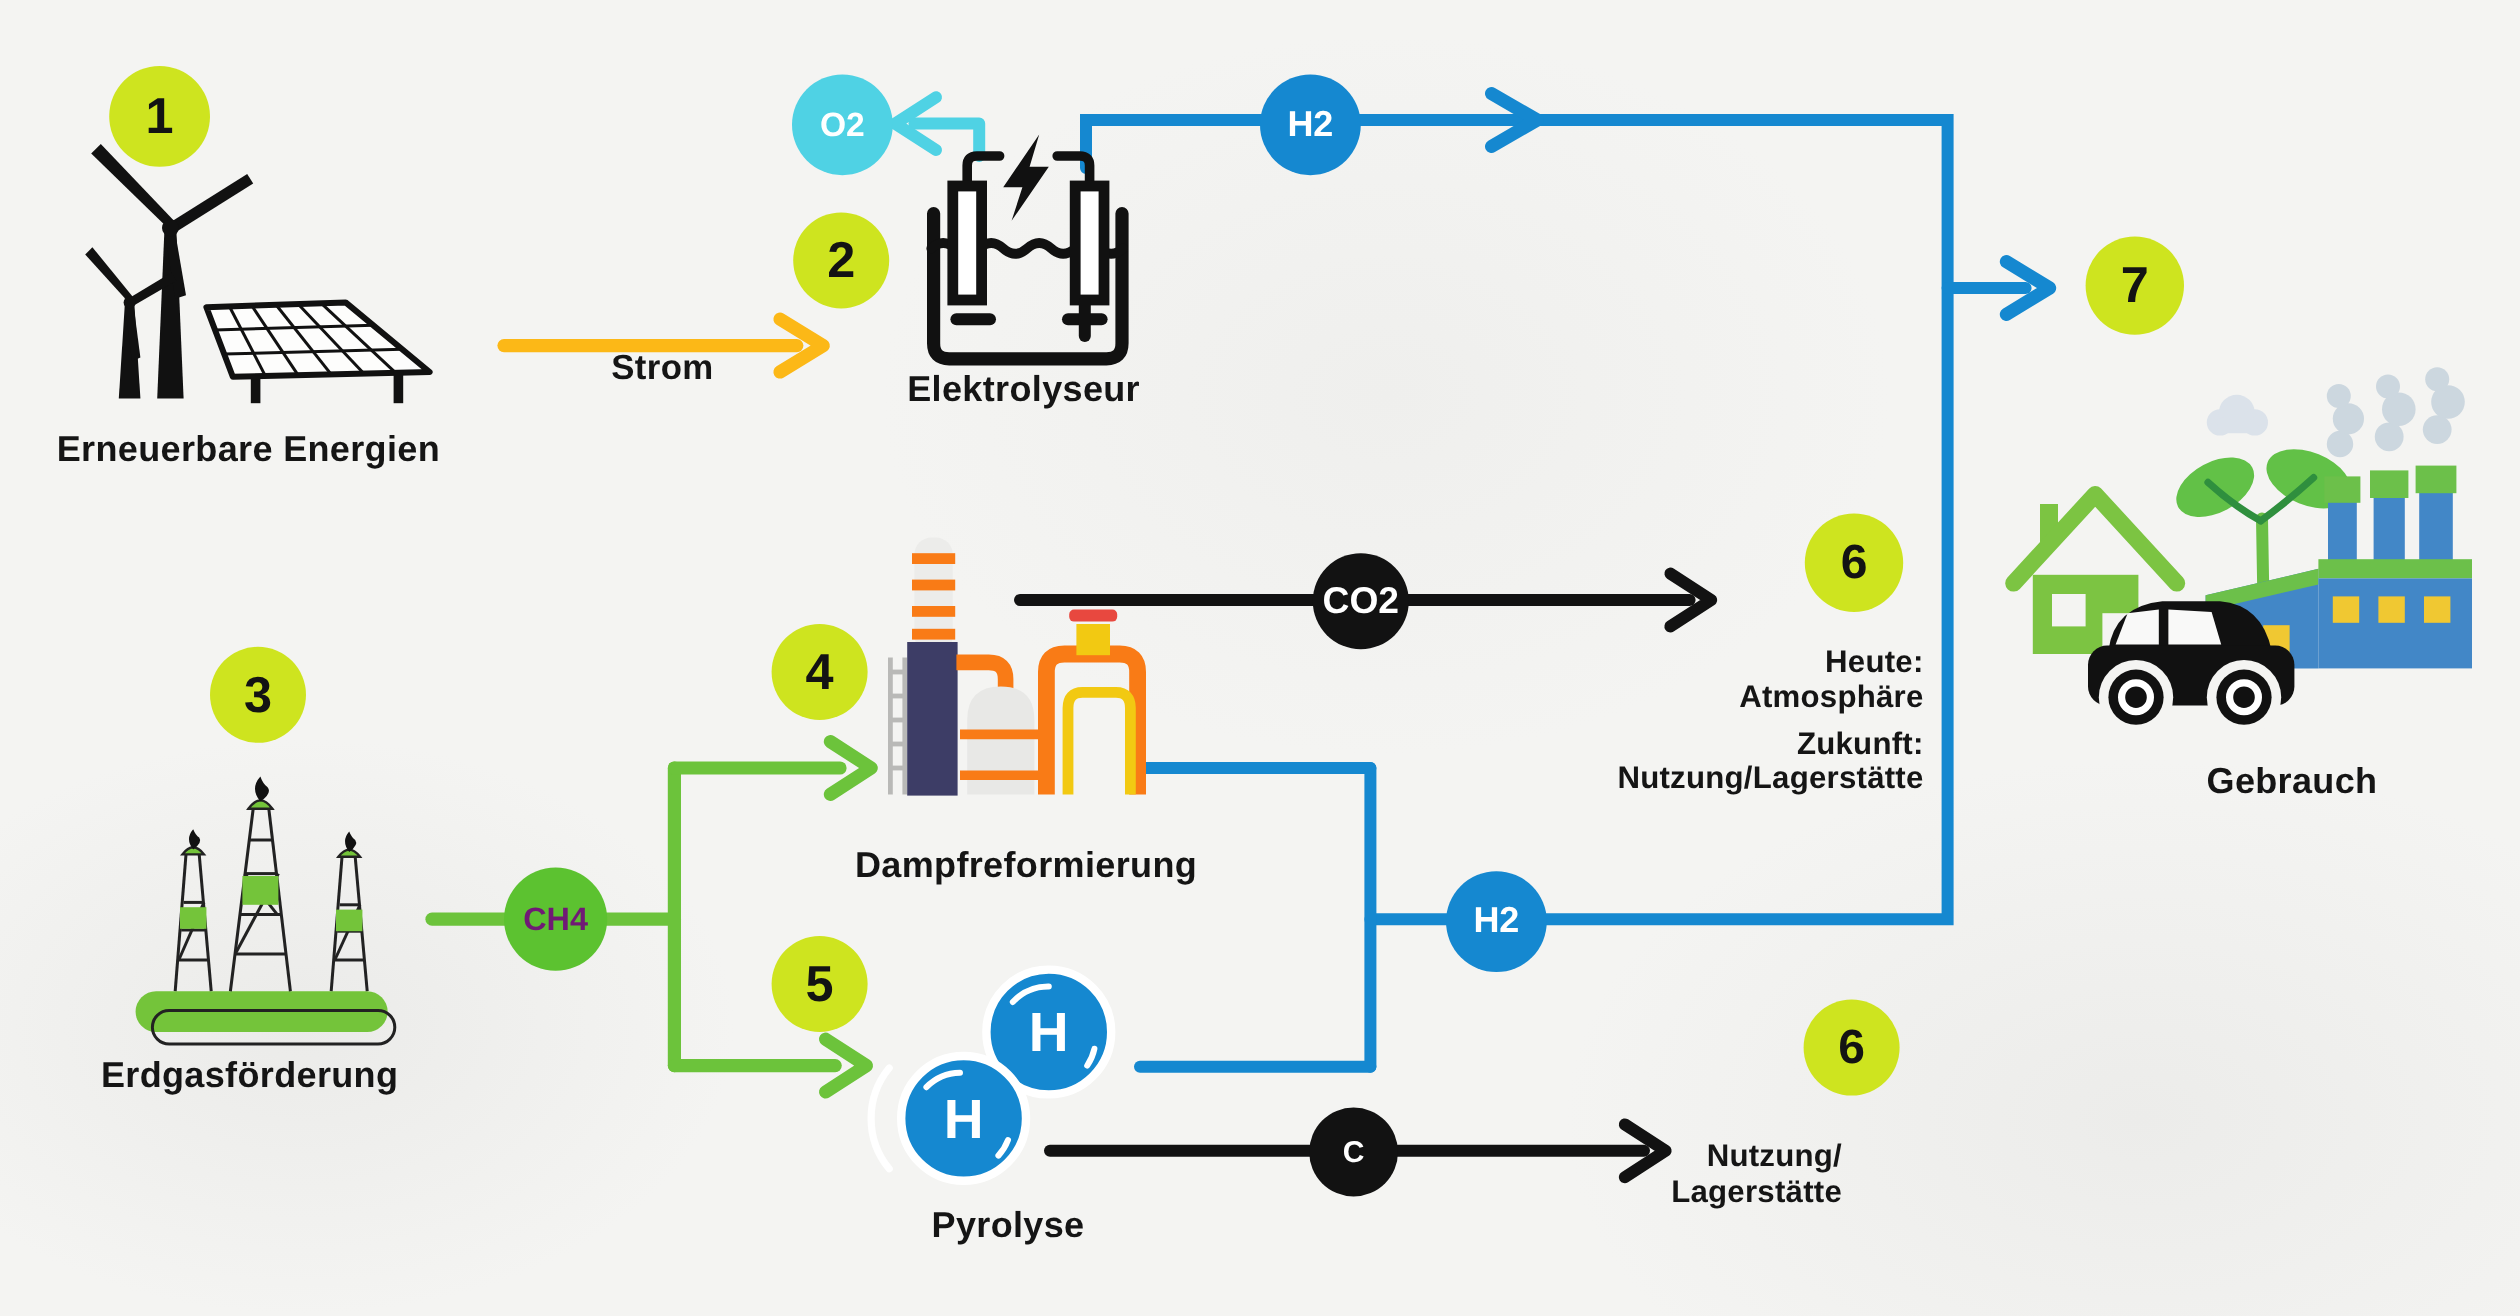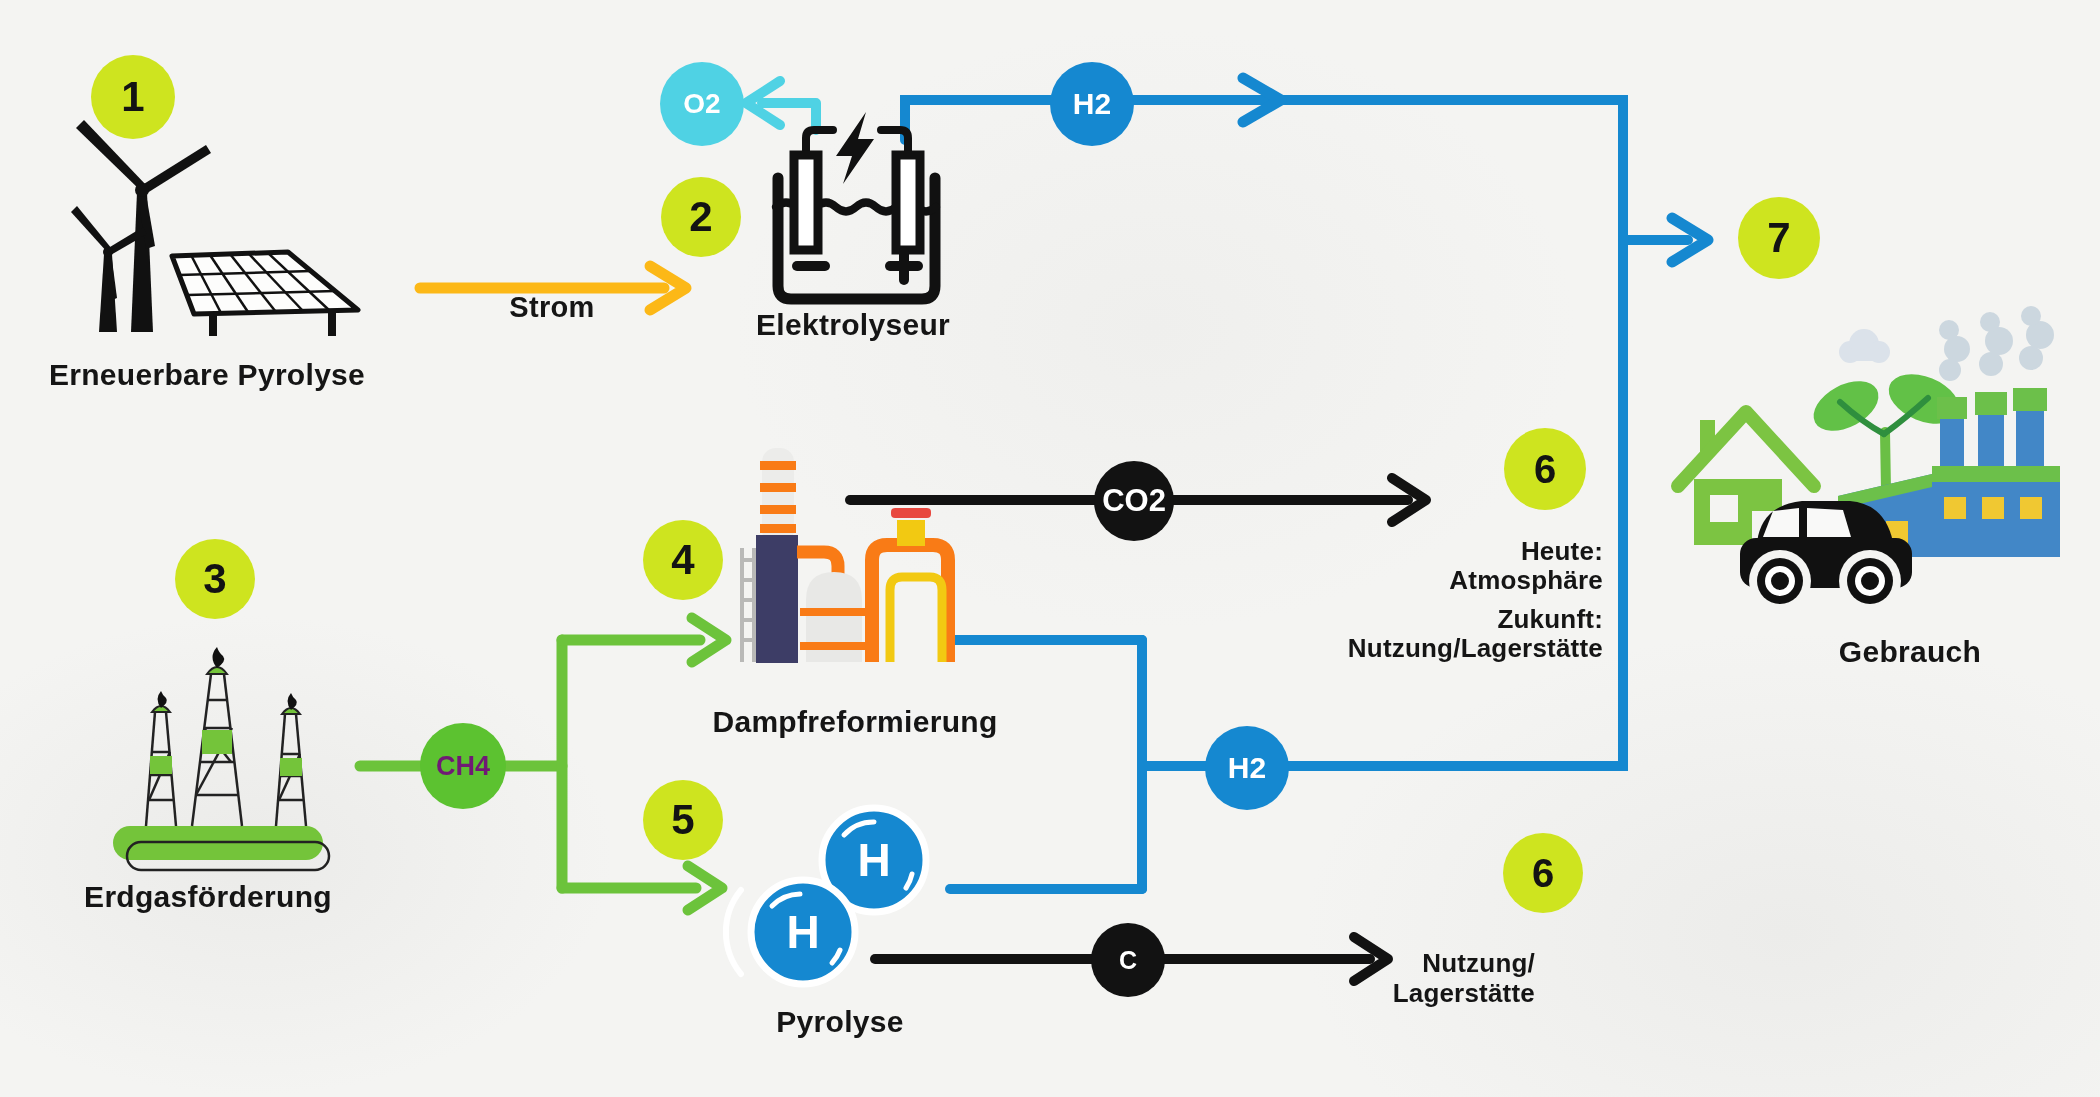--- a/index.html
+++ b/index.html
@@ -281,21 +281,21 @@
 
   <div class="badge" style="left:91px;top:55px;width:84px;height:84px;">1</div>
   <div class="badge" style="left:661px;top:177px;width:80px;height:80px;">2</div>
   <div class="badge" style="left:175px;top:539px;width:80px;height:80px;">3</div>
   <div class="badge" style="left:643px;top:520px;width:80px;height:80px;">4</div>
   <div class="badge" style="left:643px;top:780px;width:80px;height:80px;">5</div>
   <div class="badge" style="left:1504px;top:428px;width:82px;height:82px;font-size:40px;">6</div>
   <div class="badge" style="left:1503px;top:833px;width:80px;height:80px;font-size:40px;">6</div>
   <div class="badge" style="left:1738px;top:197px;width:82px;height:82px;">7</div>
 
-  <div class="label" style="left:207px;top:375px;">Erneuerbare Pyrolyse</div>
+  <div class="label" style="left:207px;top:375px;">Erneuerbare Energien</div>
   <div class="label" style="left:552px;top:263px;font-size:29px;margin-top:44px;">Strom</div>
   <div class="label" style="left:853px;top:325px;">Elektrolyseur</div>
   <div class="label" style="left:855px;top:722px;">Dampfreformierung</div>
   <div class="label" style="left:208px;top:897px;">Erdgasförderung</div>
   <div class="label" style="left:840px;top:1022px;">Pyrolyse</div>
   <div class="label" style="left:1910px;top:652px;">Gebrauch</div>
 
   <div class="rblock" style="right:497px;top:537px;">
     <div>Heute:</div>
     <div>Atmosphäre</div>

